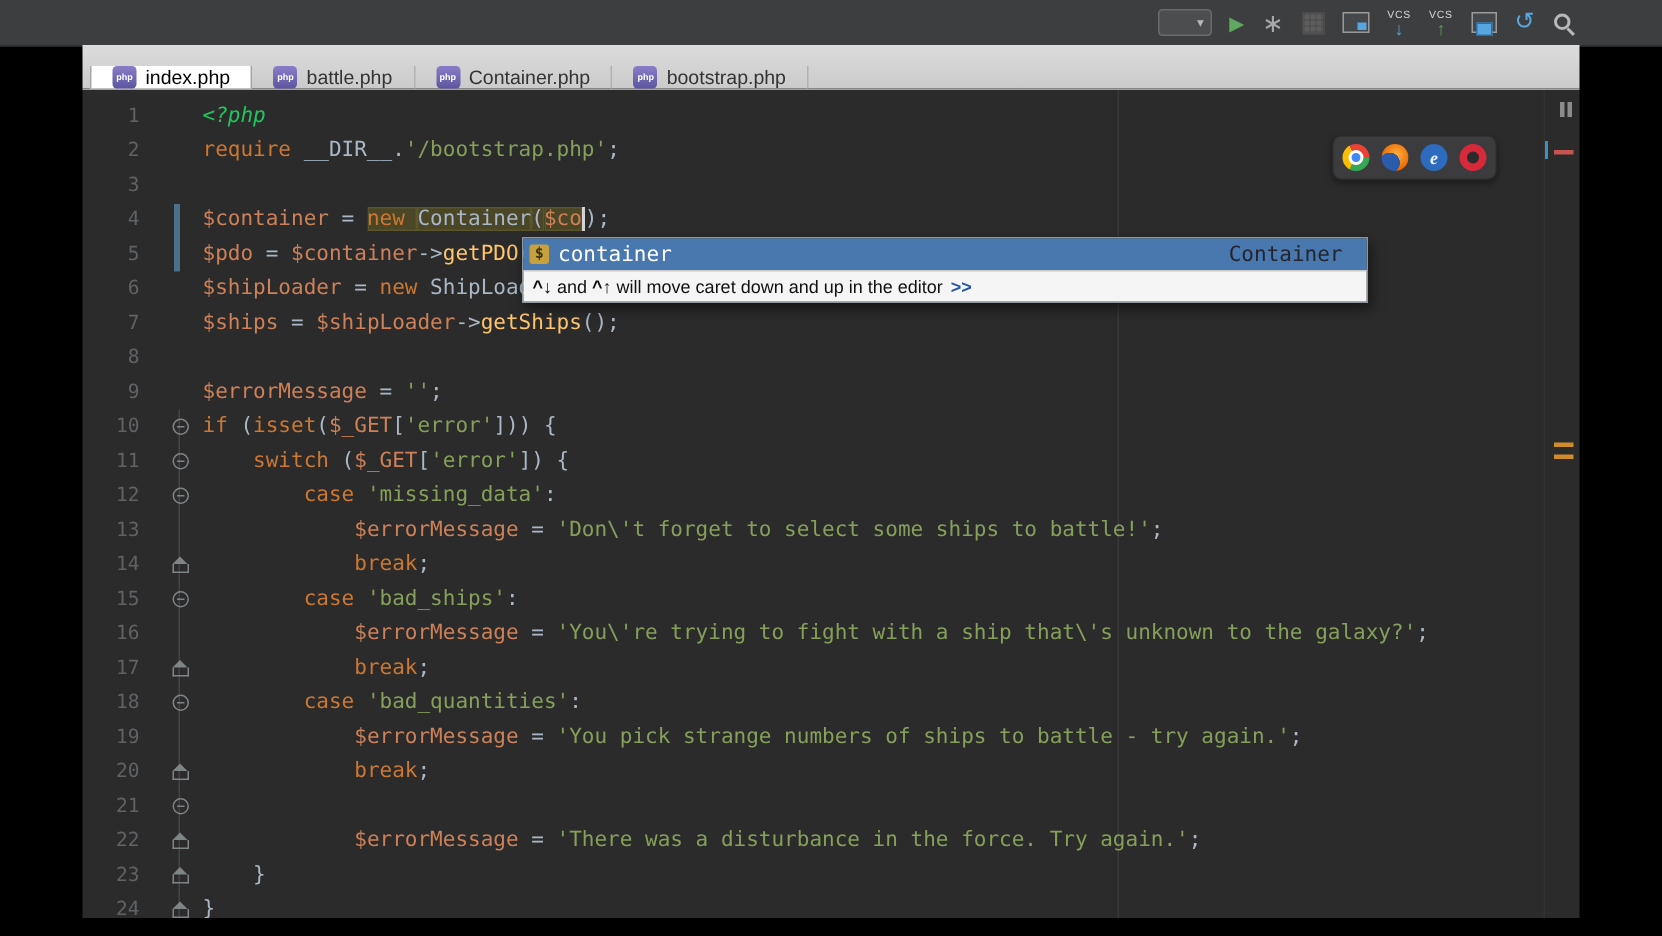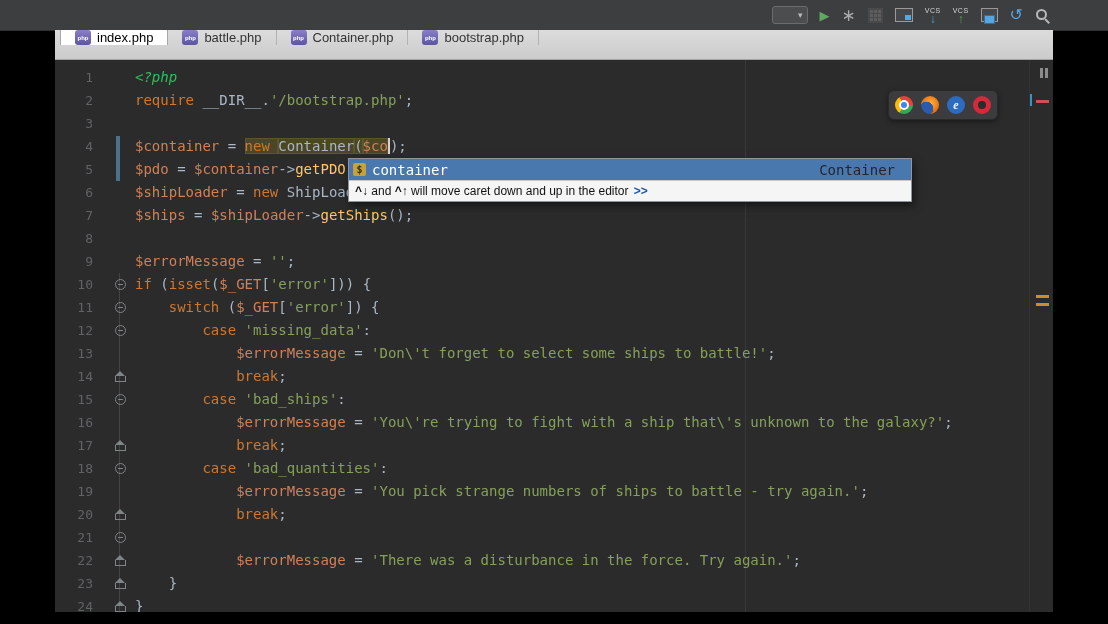--- a/index.html
+++ b/index.html
@@ -28,21 +28,21 @@
   .changes i{position:absolute;left:2px;bottom:-3px;width:9px;height:7px;background:#58a6e0;border:1px solid #2e6ea0;}
   .glyph-undo{color:#58a6e0;font-size:16px;line-height:1;}
   .search-icon{position:relative;width:15px;height:15px;}
   .search-icon .lens{position:absolute;left:1px;top:1px;width:7px;height:7px;border:2px solid #b8b8b8;border-radius:50%;}
   .search-icon .handle{position:absolute;left:10px;top:10px;width:6px;height:2px;background:#b8b8b8;
                        transform:rotate(45deg);transform-origin:left center;}
 
   
   .window{position:absolute;left:55px;top:30px;width:998px;height:582px;}
   .tabbar{position:relative;height:30px;background:linear-gradient(#dcdcdc,#cbcbcb);
-          border-bottom:1px solid #a3a3a3;display:flex;align-items:flex-start;padding-left:5px;box-sizing:border-box;}
+          border-bottom:1px solid #a3a3a3;display:flex;align-items:flex-end;padding-left:5px;box-sizing:border-box;}
   .tab{display:flex;align-items:center;gap:6px;padding:0 14px;font-size:13px;color:#333;
        border-right:1px solid #b2b2b2;cursor:default;}
   .tab.active{background:#ffffff;color:#000;border-right:1px solid #a8a8a8;border-left:1px solid #a8a8a8;}
   .phpicon{width:16px;height:15px;border-radius:3px;background:linear-gradient(#8a7ec8,#5c55a0);
            color:#fff;font-size:6px;font-weight:bold;display:flex;align-items:center;justify-content:center;}
 
   
   .editor{position:absolute;left:0;top:30px;width:998px;height:552px;background:#2b2b2b;overflow:hidden;}
   #code-lines{position:absolute;left:0;top:6px;right:0;}
   .line{height:23px;line-height:23px;display:flex;font-family:"DejaVu Sans Mono",monospace;font-size:14px;}

